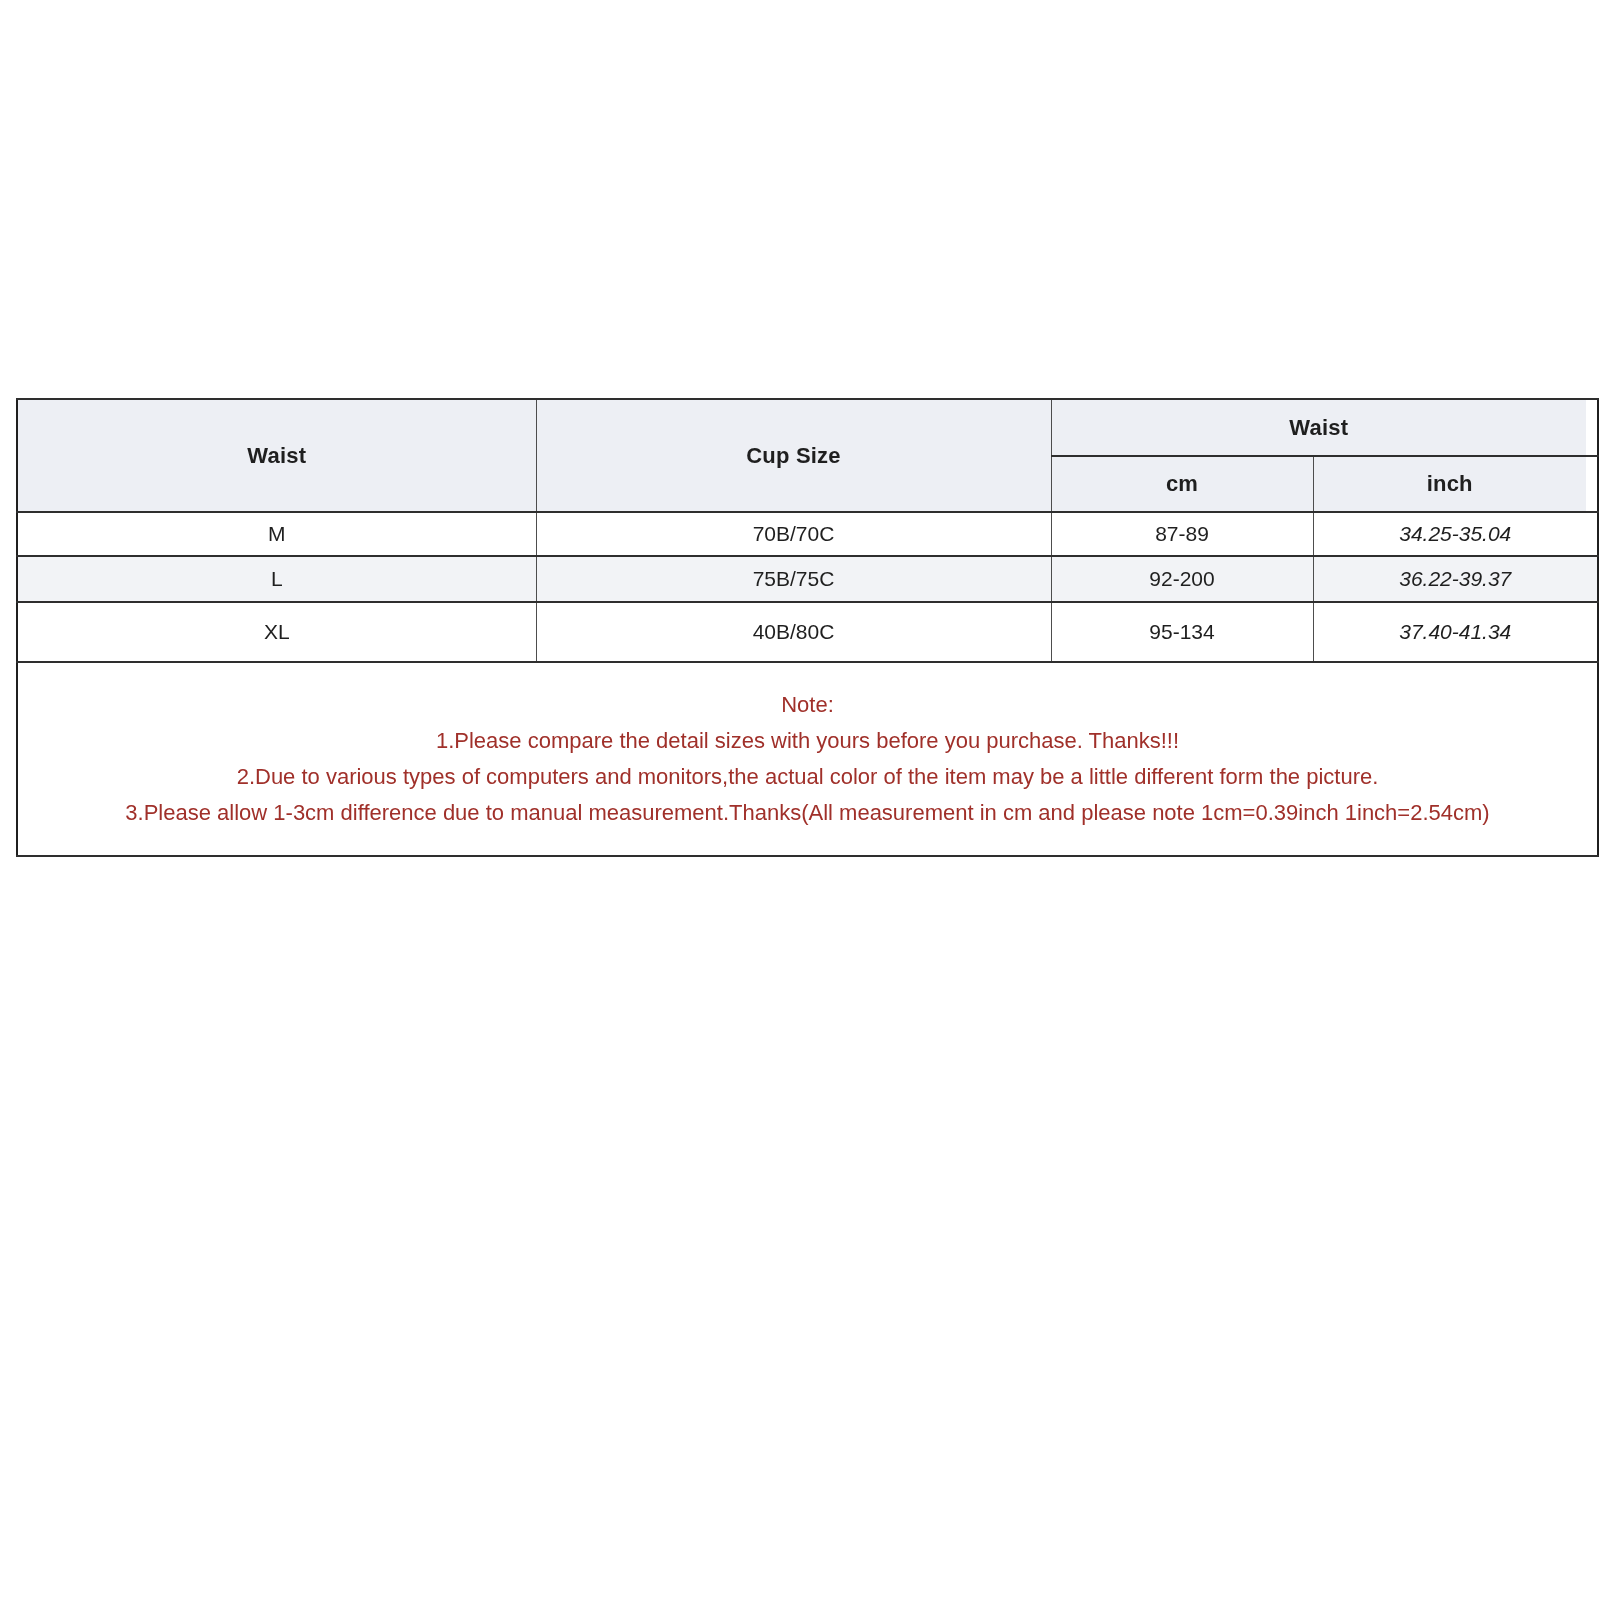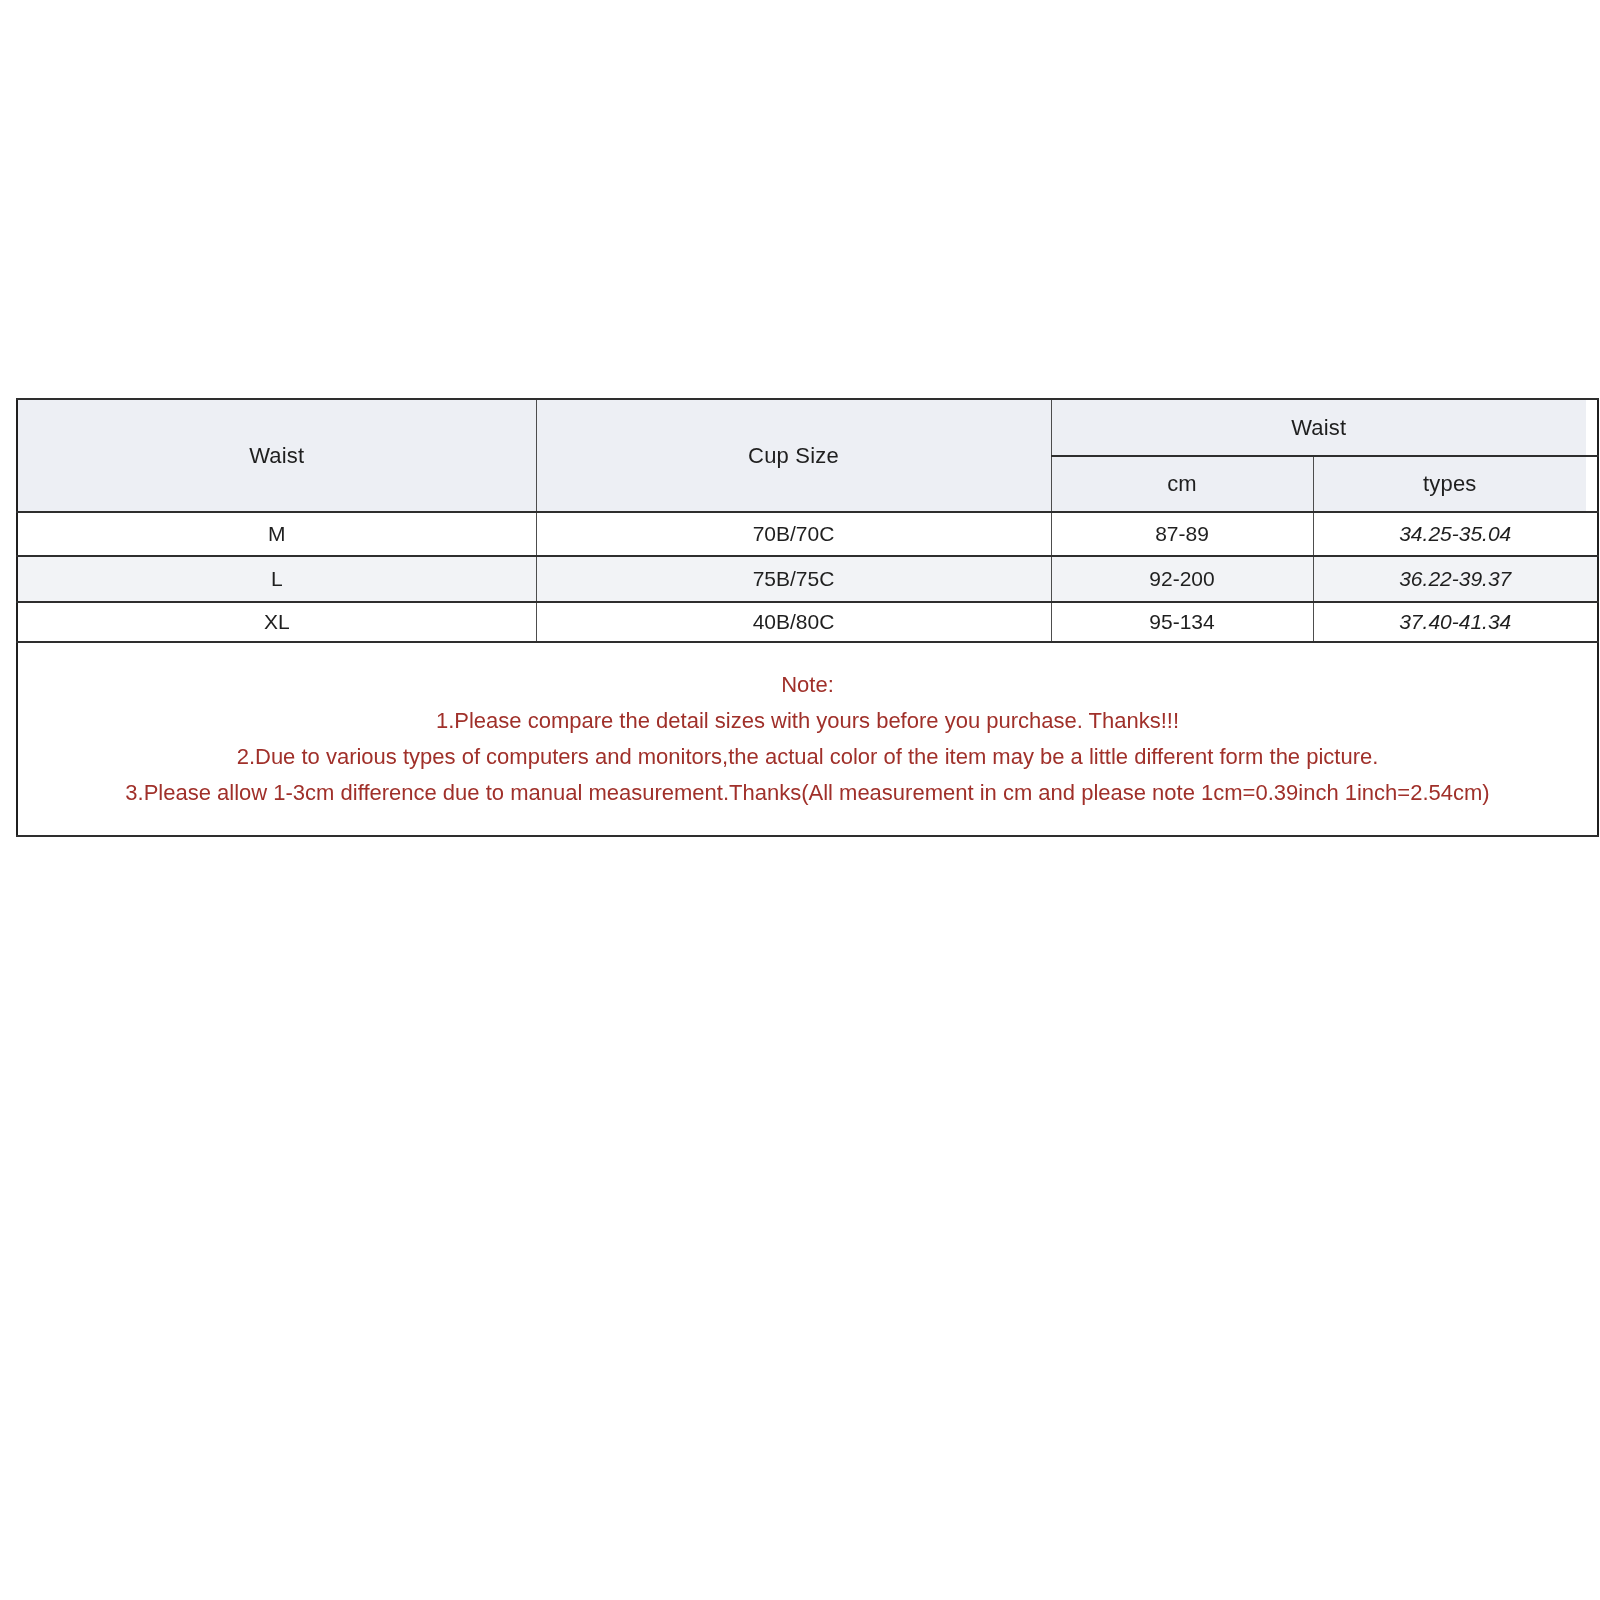--- a/index.html
+++ b/index.html
@@ -29,35 +29,35 @@
     border-right: 1px solid #4d4d4d;
     border-top: 2px solid #2e2e2e;
     border-bottom: 2px solid #2e2e2e;
     text-align: center;
     vertical-align: middle;
     padding: 0;
     overflow: hidden;
   }
   .size-chart th {
     background: #edeff4;
-    font-weight: normal;
+    font-weight: bold;
     font-size: 22px;
     letter-spacing: 0.2px;
     text-align: center;
   }
   .size-chart td {
     font-size: 21px;
     font-weight: normal;
     background: #ffffff;
   }
   tr.r-waist  { height: 57px; }
   tr.r-sub    { height: 56px; }
   tr.r-data-0 { height: 44px; }
   tr.r-data-1 { height: 46px; }
-  tr.r-data-2 { height: 40px; }
+  tr.r-data-2 { height: 60px; }
   tr.r-data-1 td { background: #f2f3f6; }
   th.spacer {
     background: #ffffff;
     border-left: none;
   }
   th.no-right { border-right: none; }
   td.no-right { border-right: none; font-style: italic; }
   td.note-cell {
     height: 168px;
     vertical-align: top;
@@ -88,21 +88,21 @@
   <tbody>
       <tr class="r-waist">
     <th rowspan="2">Waist</th>
     <th rowspan="2">Cup Size</th>
     <th colspan="2" class="no-right">Waist</th>
     <th class="spacer"></th>
   </tr>
 
   <tr class="r-sub">
     <th>cm</th>
-    <th class="no-right">types</th>
+    <th class="no-right">inch</th>
     <th class="spacer"></th>
   </tr>
 
   <tr class="r-data-0">
     <td>M</td>
     <td>70B/70C</td>
     <td>87-89</td>
     <td colspan="2" class="no-right">34.25-35.04</td>
   </tr>
 

